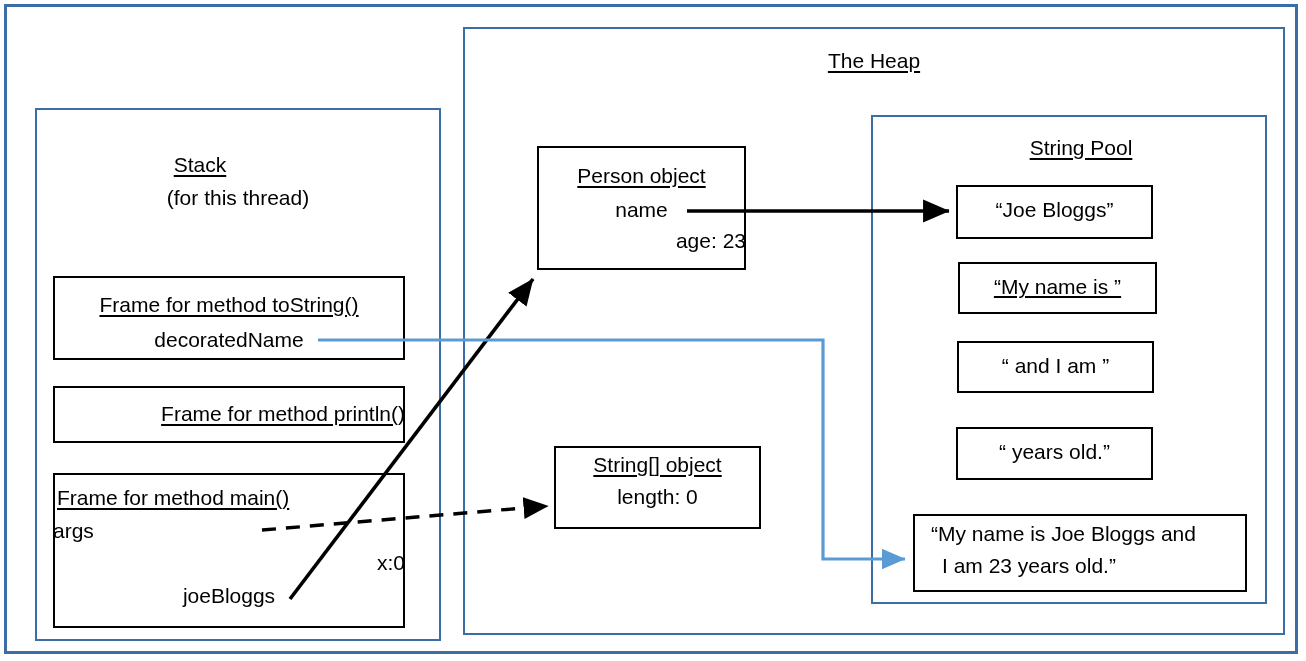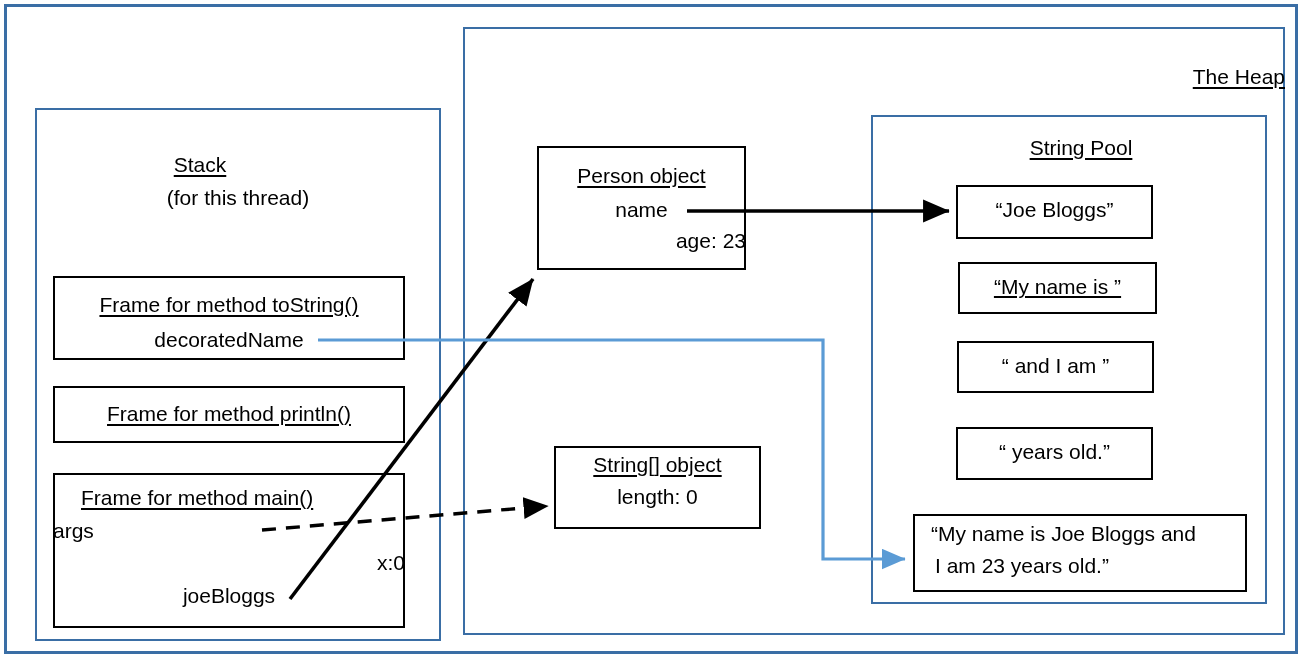--- a/index.html
+++ b/index.html
@@ -70,51 +70,51 @@
     font-size: 21px;
     line-height: 1.28;
     white-space: nowrap;
   }
   .titled {
     text-decoration: underline;
     text-underline-offset: 3px;
   }
 
   
-  .heap-title  { left: 463px; top: 64px;  width: 822px; text-align: right; }
+  .heap-title  { left: 463px; top: 48px;  width: 822px; text-align: center; }
   .pool-title  { left: 871px; top: 135px; width: 396px; text-align: center; margin-left: 12px; }
   .stack-title { left: 35px;  top: 152px; width: 330px; text-align: center; }
   .stack-sub   { left: 35px;  top: 185px; width: 406px; text-align: center; }
 
   
   .tostring-title { left: 53px; top: 292px; width: 352px; text-align: center; }
   .tostring-var   { left: 53px; top: 327px; width: 352px; text-align: center; }
-  .println-title  { left: 53px; top: 401px; width: 352px; text-align: center; }
+  .println-title  { left: 53px; top: 401px; width: 352px; text-align: right; }
   .main-title     { left: 53px; top: 485px; width: 352px; text-align: left;
-                    padding-left: 28px; box-sizing: border-box; }
+                    padding-left: 4px; box-sizing: border-box; }
   .main-v1 { left: 53px; top: 518px; width: 352px; text-align: left; }
   .main-v2 { left: 53px; top: 550px; width: 352px; text-align: right; }
   .main-v3 { left: 53px; top: 583px; width: 352px; text-align: center; }
 
   
   .person-title { left: 537px; top: 163px; width: 209px; text-align: center; }
   .person-f1    { left: 537px; top: 197px; width: 209px; text-align: center; }
   .person-f2    { left: 537px; top: 228px; width: 209px; text-align: right; }
   .arr-title    { left: 554px; top: 452px; width: 207px; text-align: center; }
   .arr-f1       { left: 554px; top: 484px; width: 207px; text-align: center; }
 
   
   .pool-t1 { left: 956px; top: 197px; width: 197px; text-align: center; }
   .pool-t2 { left: 958px; top: 274px; width: 199px; text-align: center; text-decoration: underline; }
   .pool-t3 { left: 957px; top: 353px; width: 197px; text-align: center; }
   .pool-t4 { left: 956px; top: 439px; width: 197px; text-align: center; }
   .pool-t5a { left: 913px; top: 521px; width: 334px; text-align: left;
               padding-left: 18px; box-sizing: border-box; }
   .pool-t5b { left: 913px; top: 553px; width: 334px; text-align: left;
-              padding-left: 22px; box-sizing: border-box; }
+              padding-left: 29px; box-sizing: border-box; }
 
   
   #connectors {
     position: absolute;
     left: 0; top: 0;
     width: 1306px;
     height: 661px;
     pointer-events: none;
   }
 </style>

